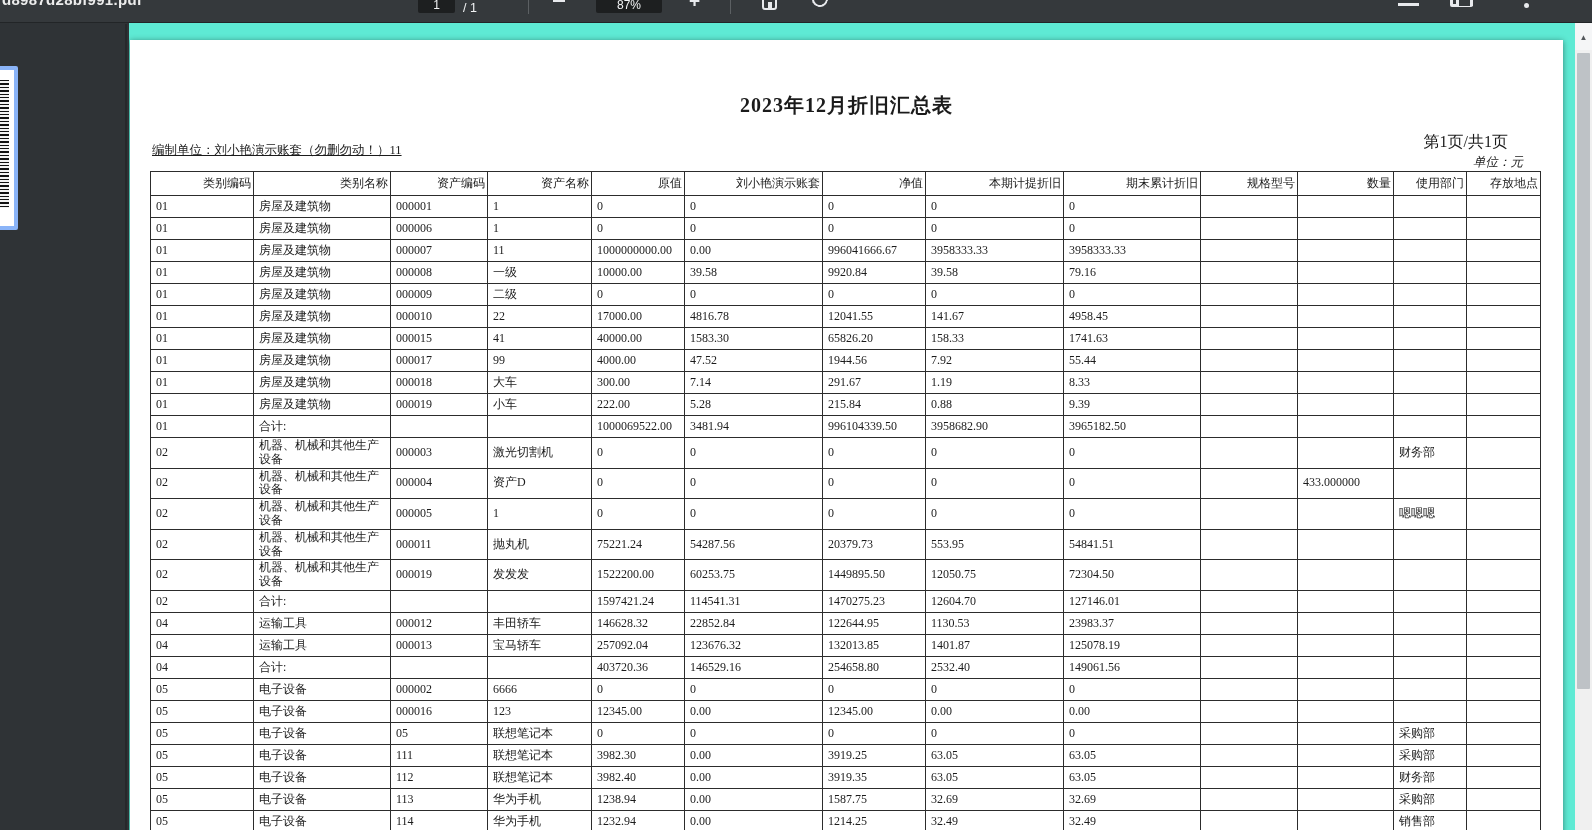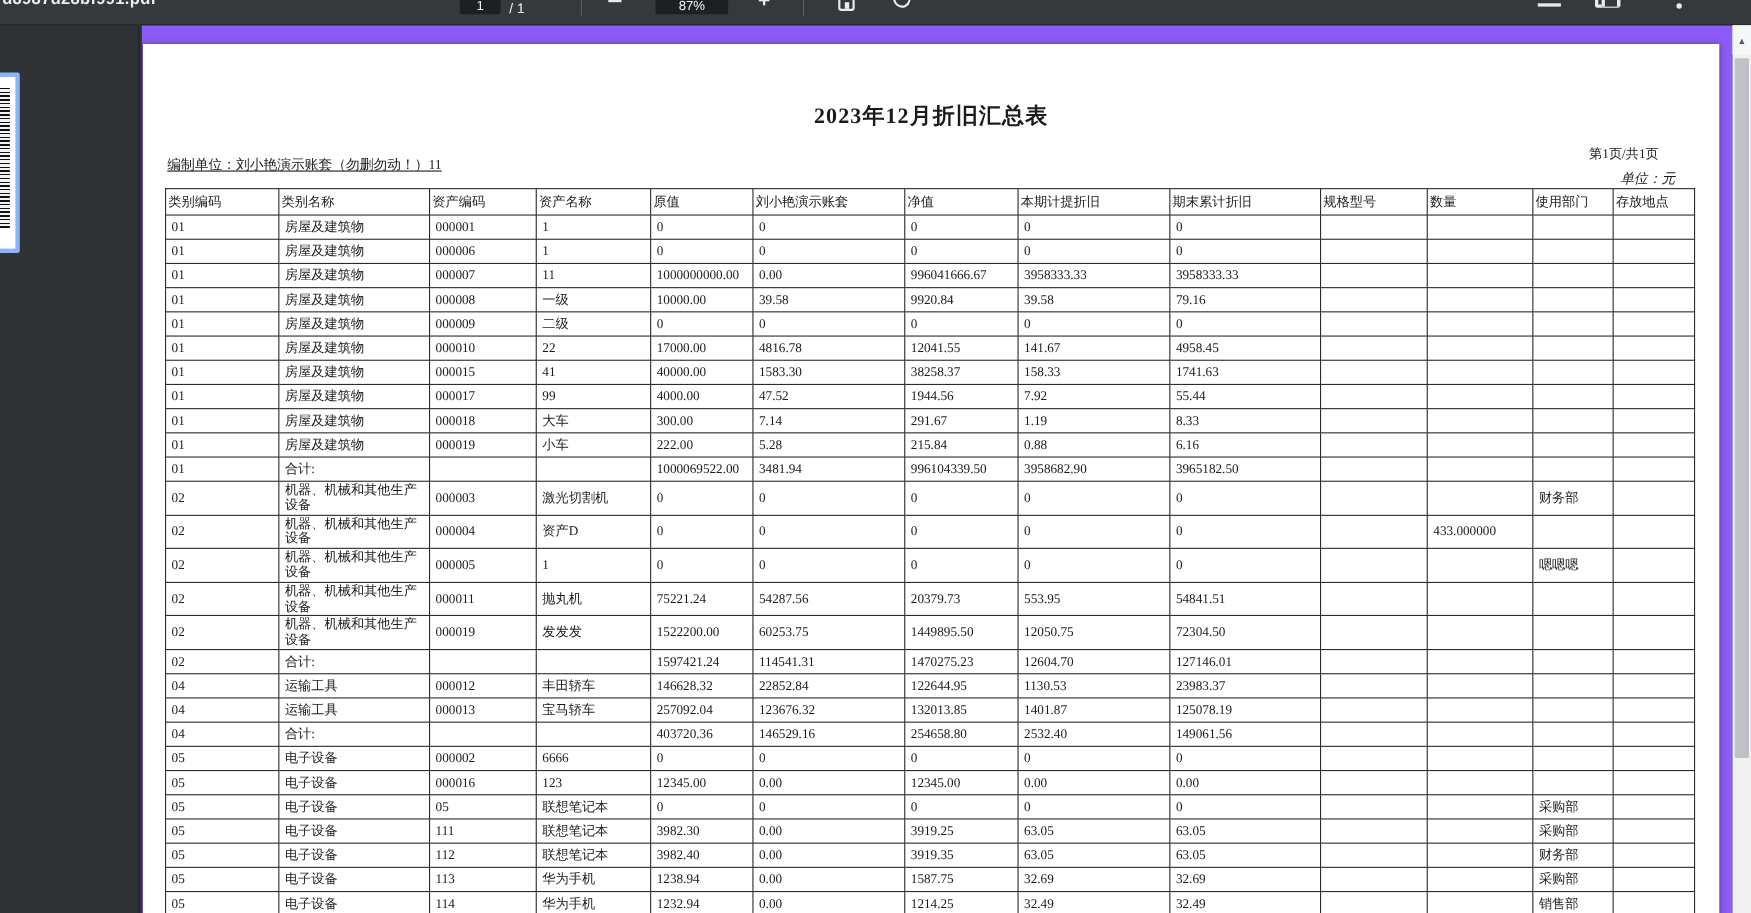--- a/index.html
+++ b/index.html
@@ -36,34 +36,34 @@
   
   .sidebar { position:absolute; left:0; top:24px; width:127px; height:806px; background:#2f3336;
              border-right:2px solid #26282b; z-index:10; }
   .thumb { position:absolute; left:-32px; top:42px; width:50px; height:164px; background:#8ab4f8;
            border-radius:2px; }
   .thumb-page { position:absolute; left:4px; top:4px; right:4px; bottom:4px; background:#ffffff; }
   .thumb-lines { position:absolute; left:28px; top:10px; width:9px; height:128px;
                  background:repeating-linear-gradient(to bottom,#101010 0px,#101010 1.3px,#f2f2f2 1.3px,#f2f2f2 3.4px); }
 
   
-  .main { position:absolute; left:129px; top:23px; width:1446px; height:807px; background:#8b5cf6; overflow:hidden; }
+  .main { position:absolute; left:129px; top:23px; width:1446px; height:807px; background:#5eead4; overflow:hidden; }
   .page { position:absolute; left:1px; top:17px; width:1433px; height:1200px; background:#ffffff;
           box-shadow:0 1px 6px rgba(0,0,0,.45);
           font-family:"Liberation Serif","DejaVu Serif",serif; color:#1b1b1b; }
   .doc-title { position:absolute; top:52px; left:0; width:100%; text-align:center;
                font-size:20px; font-weight:bold; letter-spacing:1px; }
-  .page-info { position:absolute; top:92px; right:55px; font-size:12px; }
+  .page-info { position:absolute; top:92px; right:55px; font-size:16px; }
   .prepared  { position:absolute; top:102px; left:22px; font-size:12.5px;text-decoration:underline; }
   .unit      { position:absolute; top:114px; right:40px; font-size:12.5px;font-style:italic; }
 
   table { position:absolute; left:20px; top:131px; width:1390px; table-layout:fixed;
           border-collapse:collapse; }
   th, td { border:1px solid #2c2c2c; font-weight:normal; overflow:hidden; }
-  th { height:24px; font-size:12px; text-align:left; padding:1px 2px; }
+  th { height:24px; font-size:12px; text-align:right; padding:1px 2px; }
   td { height:22px; font-size:12px; text-align:left; padding:1px 5px; line-height:1.15;
        word-break:break-all; vertical-align:middle; }
   tr.tall td { height:29px; }
 
   
   .scrollbar { position:absolute; right:0; top:23px; width:17px; height:807px; background:#f0f0f0; z-index:40; }
   .sb-btn { position:absolute; top:0; left:0; width:17px; height:27px; background:#f5f6f7;
             text-align:center; }
   .sb-arrow { color:#54585c; font-size:8px; line-height:30px; }
   .sb-thumb { position:absolute; top:30px; left:2px; width:13px; height:636px; background:#bec2c6; border-radius:1px; }
@@ -225,21 +225,21 @@
             <td></td>
             <td></td>
           </tr>
           <tr>
             <td>01</td>
             <td>房屋及建筑物</td>
             <td>000015</td>
             <td>41</td>
             <td>40000.00</td>
             <td>1583.30</td>
-            <td>38258.37</td>
+            <td>65826.20</td>
             <td>158.33</td>
             <td>1741.63</td>
             <td></td>
             <td></td>
             <td></td>
             <td></td>
           </tr>
           <tr>
             <td>01</td>
             <td>房屋及建筑物</td>
@@ -272,21 +272,21 @@
           </tr>
           <tr>
             <td>01</td>
             <td>房屋及建筑物</td>
             <td>000019</td>
             <td>小车</td>
             <td>222.00</td>
             <td>5.28</td>
             <td>215.84</td>
             <td>0.88</td>
-            <td>6.16</td>
+            <td>9.39</td>
             <td></td>
             <td></td>
             <td></td>
             <td></td>
           </tr>
           <tr>
             <td>01</td>
             <td>合计:</td>
             <td></td>
             <td></td>

